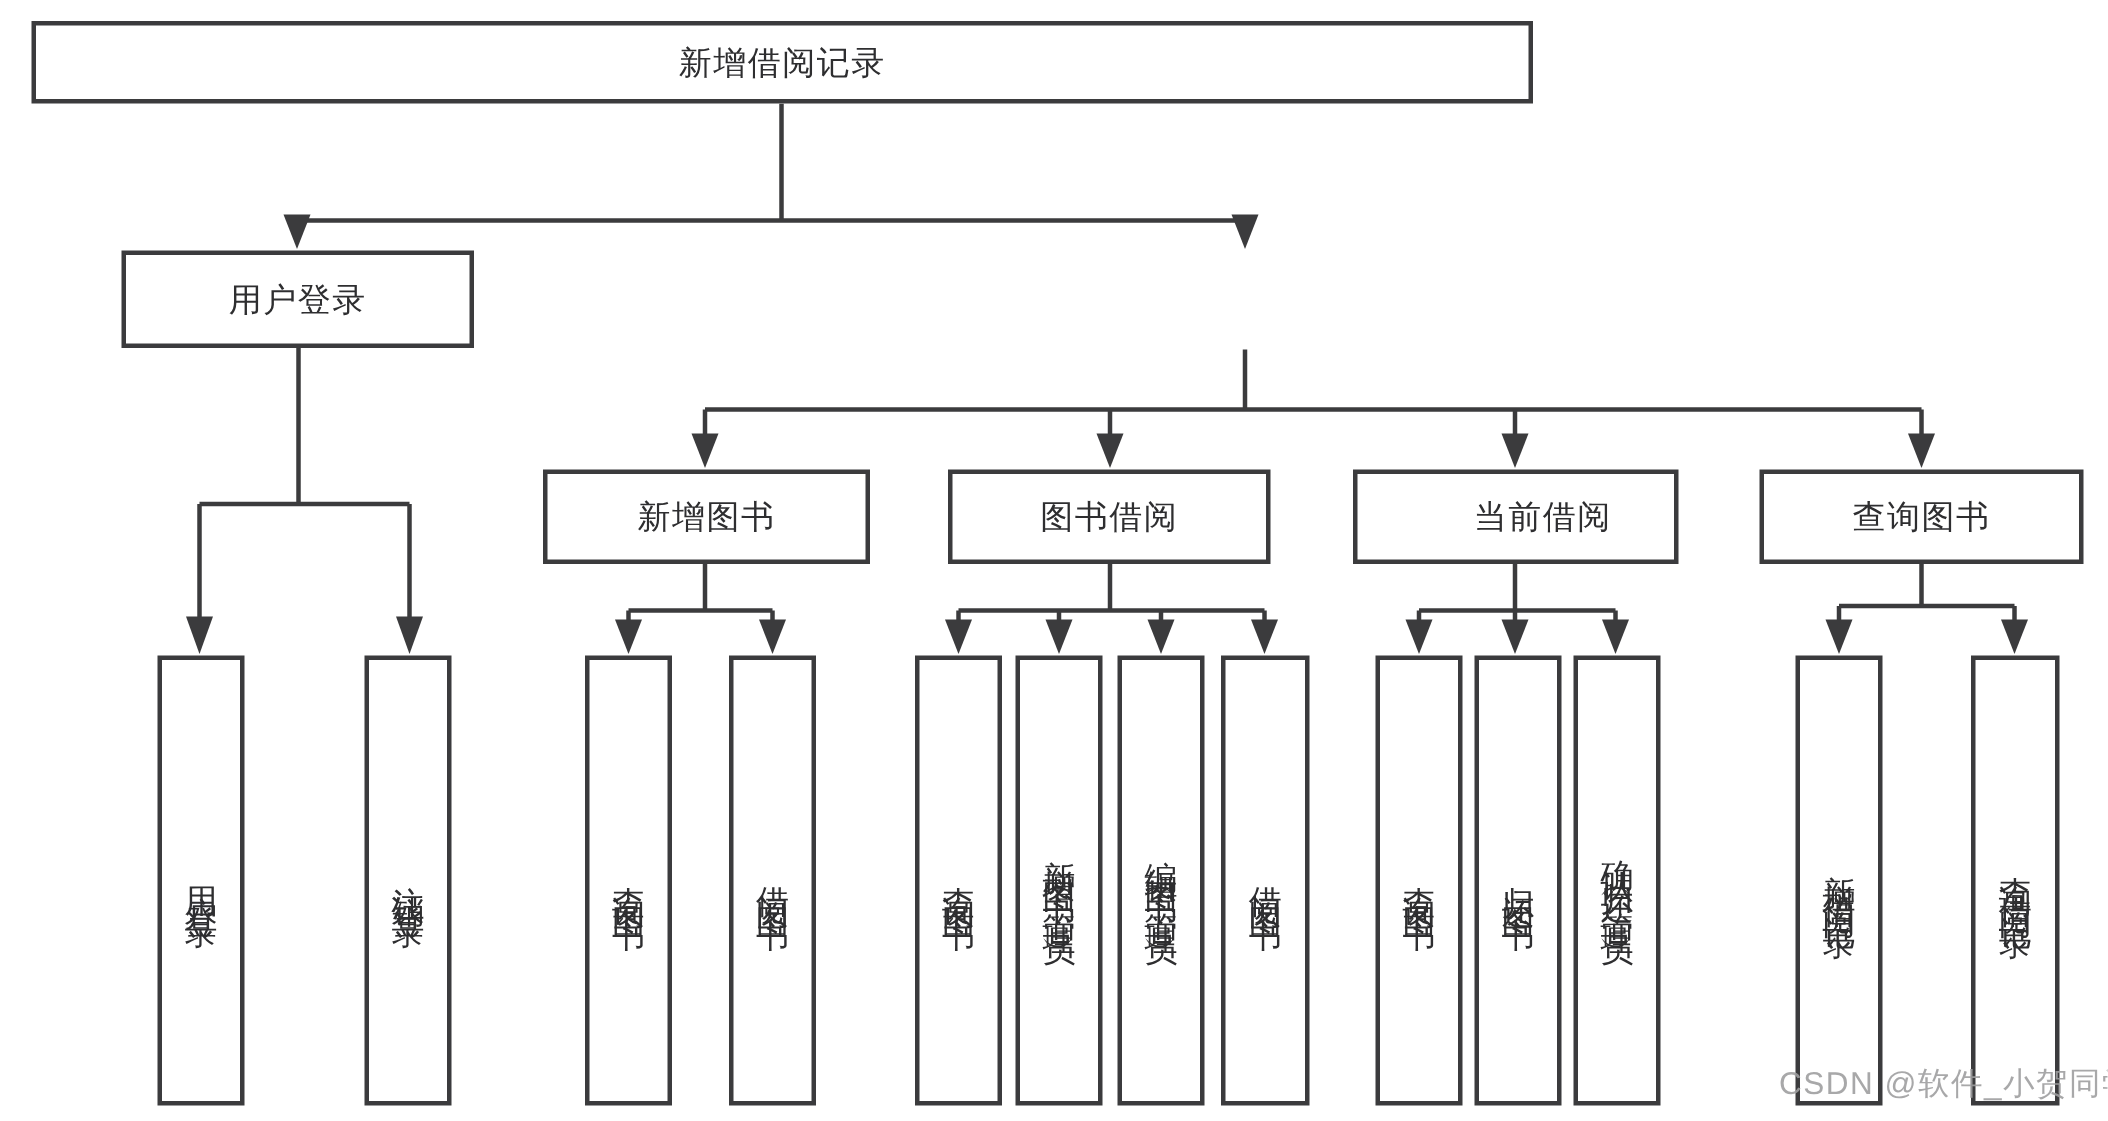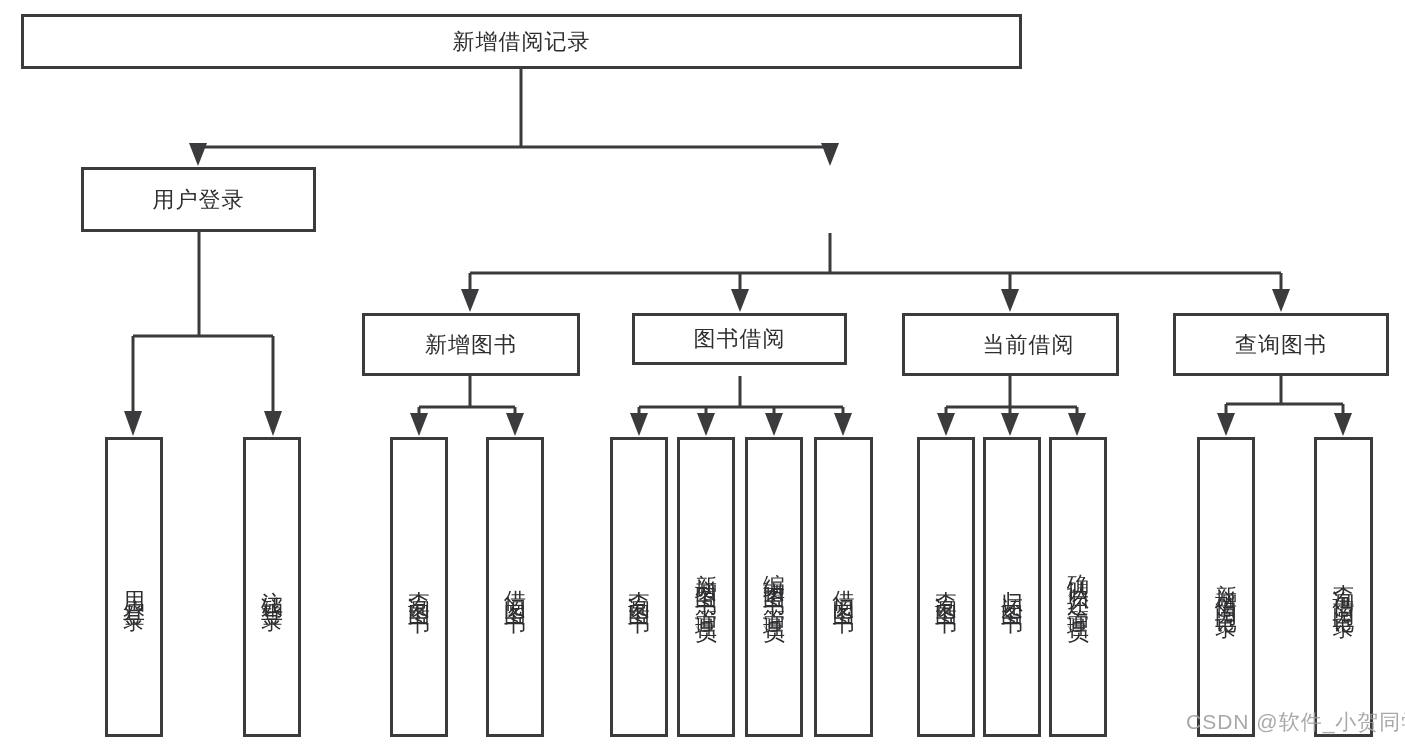--- a/index.html
+++ b/index.html
@@ -110,21 +110,21 @@
     <span>新增借阅记录</span>
   </div>
 
   <div class="node" style="left:81px;top:167px;width:235px;height:65px;">
     <span>用户登录</span>
   </div>
 
   <div class="node" style="left:362px;top:313px;width:218px;height:63px;">
     <span>新增图书</span>
   </div>
-  <div class="node" style="left:632px;top:313px;width:215px;height:52px;">
+  <div class="node" style="left:632px;top:313px;width:215px;height:63px;">
     <span>图书借阅</span>
   </div>
   <div class="node" style="left:902px;top:313px;width:217px;height:63px;padding-left:36px;">
     <span>当前借阅</span>
   </div>
   <div class="node" style="left:1173px;top:313px;width:216px;height:63px;">
     <span>查询图书</span>
   </div>
 
   <div class="leaf" style="left:105px;top:437px;width:58px;height:300px;">

